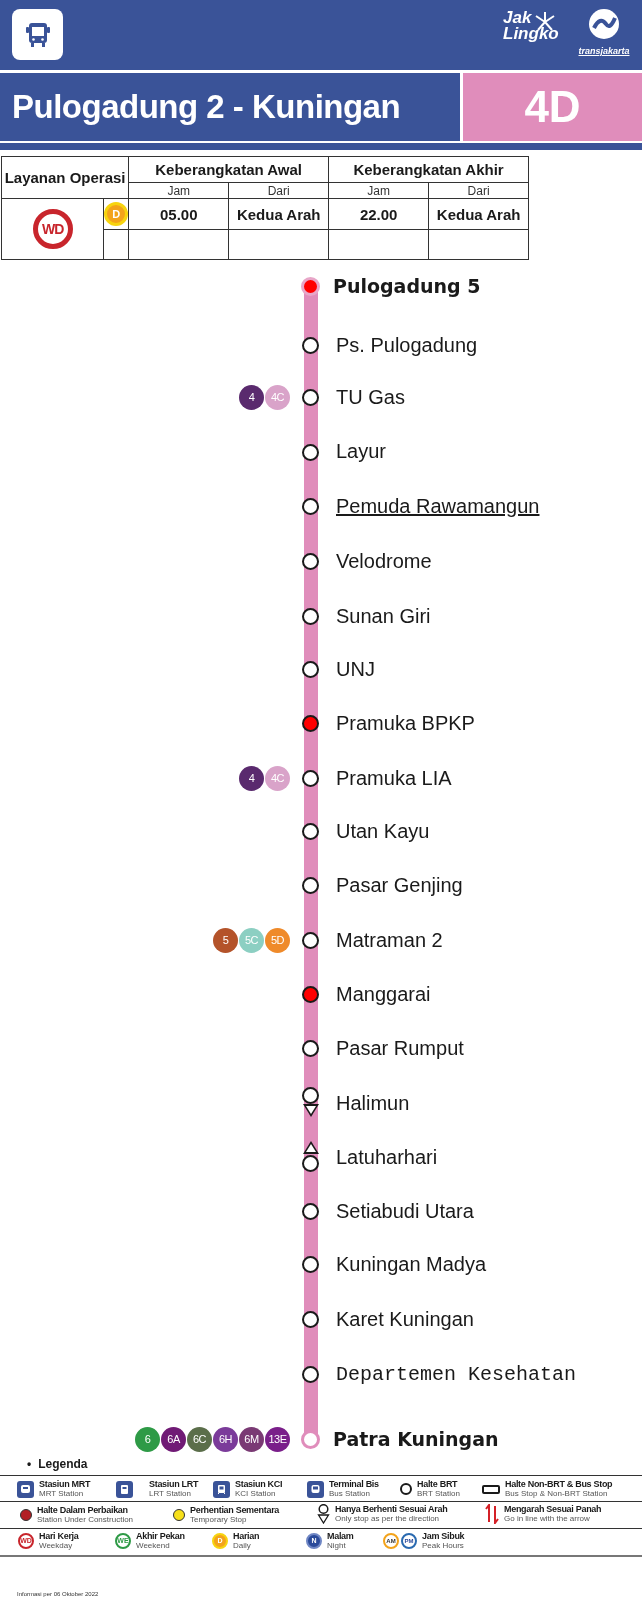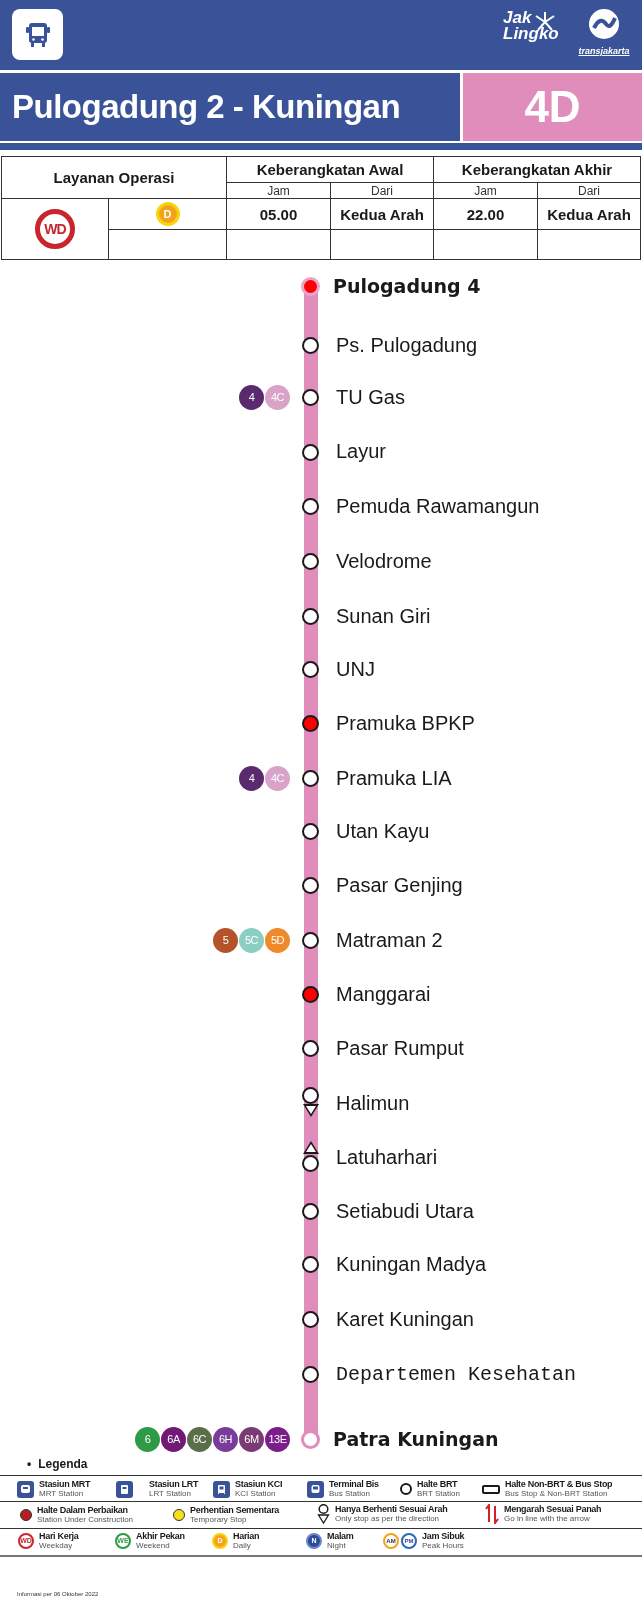--- a/index.html
+++ b/index.html
@@ -9,21 +9,21 @@
   .logo-jak { position: absolute; left: 503px; top: 10px; color: #fff; font-weight: bold; font-style: italic; font-size: 17px; line-height: 16px; }
   .logo-star { position: absolute; left: 532px; top: 10px; width: 26px; height: 24px; }
   .logo-tj { position: absolute; left: 574px; top: 8px; width: 60px; height: 50px; text-align: center; }
   .logo-tj-label { display: block; color: #fff; font-size: 9px; font-style: italic; font-weight: bold; text-decoration: underline; margin-top: 2px; }
   .sep1 { position: absolute; left: 0; top: 70px; width: 642px; height: 3px; background: #fff; }
   .titlebar { position: absolute; left: 0; top: 73px; width: 460px; height: 68px; background: #3a5398; color: #fff; font-weight: bold; font-size: 33px; line-height: 68px; padding-left: 12px; letter-spacing: -0.5px; }
   .routecode { position: absolute; left: 463px; top: 73px; width: 179px; height: 68px; background: #e08dbb; color: #fff; font-weight: bold; font-size: 44px; line-height: 68px; text-align: center; }
   .sep2 { position: absolute; left: 0; top: 141px; width: 642px; height: 2px; background: #fff; }
   .bottomblue { position: absolute; left: 0; top: 143px; width: 642px; height: 7px; background: #3a5398; }
 
-  table.sched { position: absolute; left: 1px; top: 156px; width: 640px; border-collapse: collapse; font-size: 13px; }
+  table.sched { position: absolute; left: 1px; top: 156px; width: 528px; border-collapse: collapse; font-size: 13px; }
   table.sched td { border: 1px solid #333; text-align: center; vertical-align: middle; }
   .th-main { font-weight: bold; font-size: 15px; height: 26px; }
   .th-sub { font-size: 12px; height: 16px; color: #333; }
   .td-val { font-weight: bold; font-size: 15px; height: 31px; }
   .td-empty { height: 30px; }
   .badge-wd { display: inline-block; width: 40px; height: 40px; border-radius: 50%; border: 5px solid #c8252c; background: #fff; color: #c8252c; font-weight: bold; font-size: 14px; line-height: 30px; text-align: center; letter-spacing: -1px; }
   .badge-d { display: inline-block; width: 24px; height: 24px; border-radius: 50%; background: #f3a31b; border: 3px solid #f7d40f; color: #fff; font-weight: bold; font-size: 11px; line-height: 18px; text-align: center; }
 
   .line { position: absolute; left: 304px; top: 285px; width: 14px; height: 1155px; background: #e08dbb; }
   .stop { position: absolute; left: 0; width: 642px; height: 30px; }
@@ -122,41 +122,41 @@
     <td class="td-empty"></td>
     <td class="td-empty"></td>
   </tr>
 </tbody>
   </table>
 
 <div class="line"></div>
 <div id="stops">
     <div class="stop" style="top: 272px;">
       <div class="dot terminal-start" style="top: 5px;"></div>
-      <div class="stop-name bold" style="top: 3px;">Pulogadung 4</div>
+      <div class="stop-name bold" style="top: 3px;">Pulogadung 5</div>
     </div>
     <div class="stop" style="top: 331px;">
       <div class="dot" style="top: 6px;"></div>
       <div class="stop-name" style="top: 3px;">Ps. Pulogadung</div>
     </div>
     <div class="stop" style="top: 383px;">
       <div class="dot" style="top: 6px;"></div>
       <div class="stop-name" style="top: 3px;">TU Gas</div>
       <div class="conns" style="left: 239px; top: 2px;">
         <div class="conn" style="background: rgb(90, 42, 110);">4</div>
         <div class="conn" style="background: rgb(217, 163, 201);">4C</div>
       </div>
     </div>
     <div class="stop" style="top: 438px;">
       <div class="dot" style="top: 6px;"></div>
       <div class="stop-name" style="top: 2px;">Layur</div>
     </div>
     <div class="stop" style="top: 492px;">
       <div class="dot" style="top: 6px;"></div>
-      <div class="stop-name" style="top: 3px;">Pemuda Rawamangun</div>
+      <div class="stop-name" style="top: 3px; text-decoration: underline;">Pemuda Rawamangun</div>
     </div>
     <div class="stop" style="top: 547px;">
       <div class="dot" style="top: 6px;"></div>
       <div class="stop-name" style="top: 3px;">Velodrome</div>
     </div>
     <div class="stop" style="top: 602px;">
       <div class="dot" style="top: 6px;"></div>
       <div class="stop-name" style="top: 3px;">Sunan Giri</div>
     </div>
     <div class="stop" style="top: 655px;">

